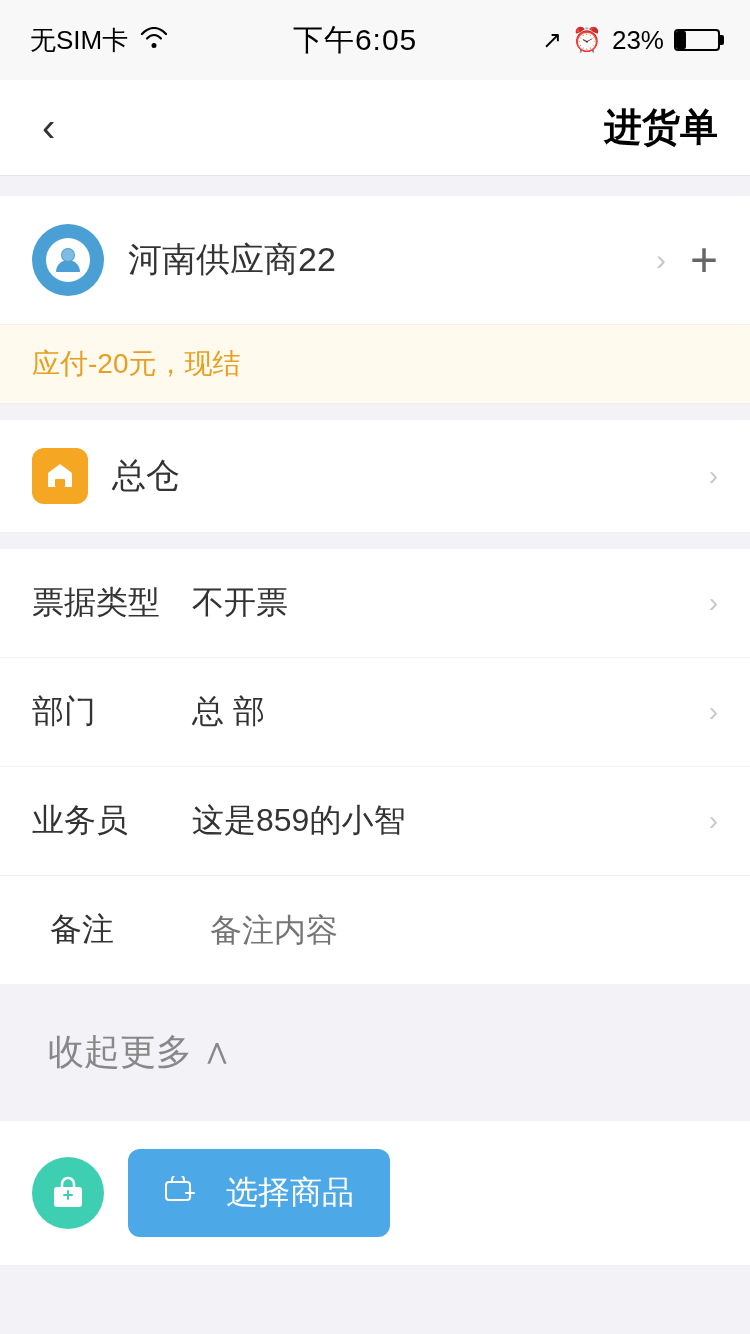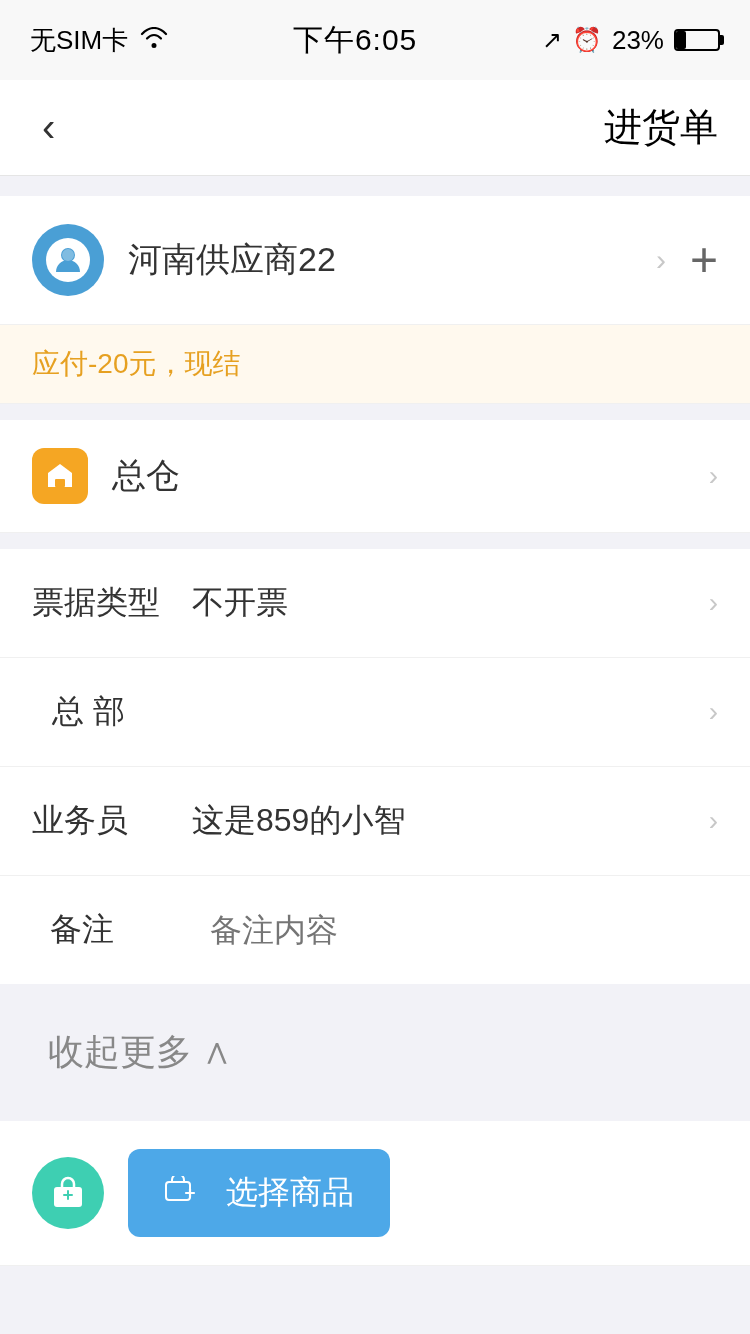--- a/index.html
+++ b/index.html
@@ -79,21 +79,21 @@
       border-bottom: 1px solid #e5e5e5;
     }
     .nav-back {
       font-size: 40px;
       color: #333;
       cursor: pointer;
       padding: 10px;
     }
     .nav-title {
       font-size: 38px;
-      font-weight: 400;
+      font-weight: 700;
       color: #000;
     }
     .nav-action {
       font-size: 32px;
       color: #333;
       cursor: pointer;
     }
 
     
     .section-divider {
@@ -377,20 +377,21 @@
 
 <div class="form-section">
 
   <div class="form-row">
     <span class="form-label">票据类型</span>
     <span class="form-value">不开票</span>
     <span class="chevron">›</span>
   </div>
 
   <div class="form-row">
+    <span class="form-label">部门</span>
     <span class="form-value">总 部</span>
     <span class="chevron">›</span>
   </div>
 
   <div class="form-row">
     <span class="form-label">业务员</span>
     <span class="form-value">这是859的小智</span>
     <span class="chevron">›</span>
   </div>
 

